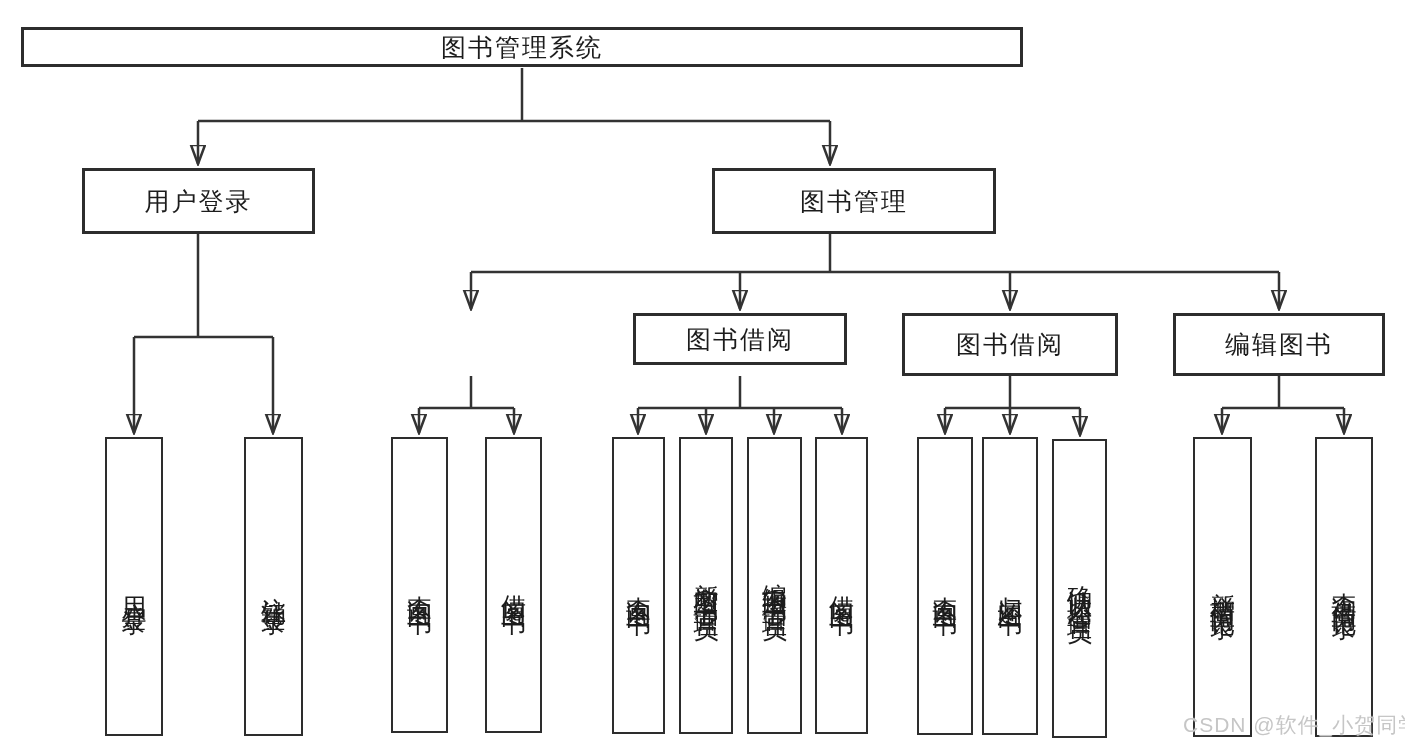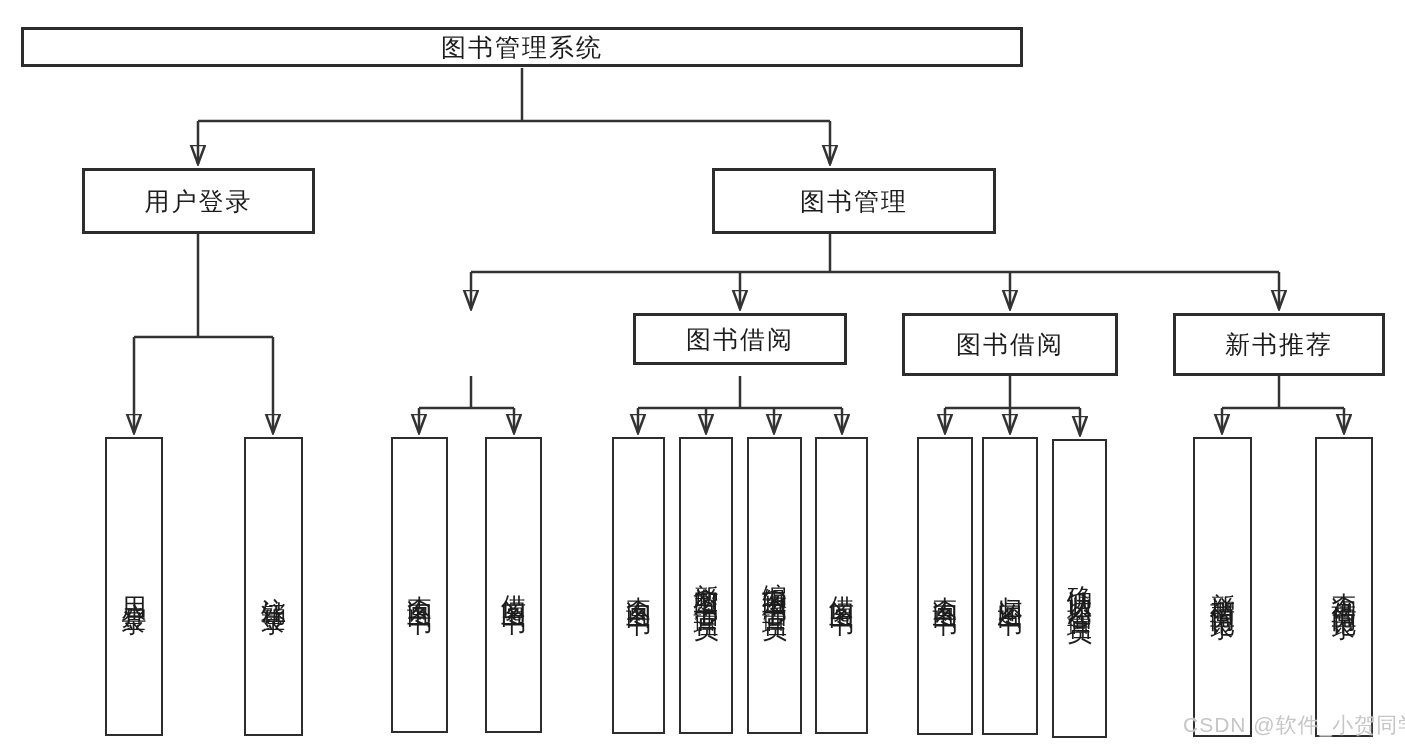--- a/index.html
+++ b/index.html
@@ -149,21 +149,21 @@
     <span class="label">图书管理</span>
   </div>
 
   <div class="node" style="left:633px;top:313px;width:214px;height:52px">
     <span class="label">图书借阅</span>
   </div>
   <div class="node" style="left:902px;top:313px;width:216px;height:63px">
     <span class="label">图书借阅</span>
   </div>
   <div class="node" style="left:1173px;top:313px;width:212px;height:63px">
-    <span class="label">新书推荐</span>
+    <span class="label">编辑图书</span>
   </div>
 
   <div class="node leaf" style="left:105px;top:437px;width:58px;height:299px">
     <span class="vlabel">用户登录</span>
   </div>
   <div class="node leaf" style="left:244px;top:437px;width:59px;height:299px">
     <span class="vlabel">注销登录</span>
   </div>
 
   <div class="node leaf" style="left:391px;top:437px;width:57px;height:296px">

